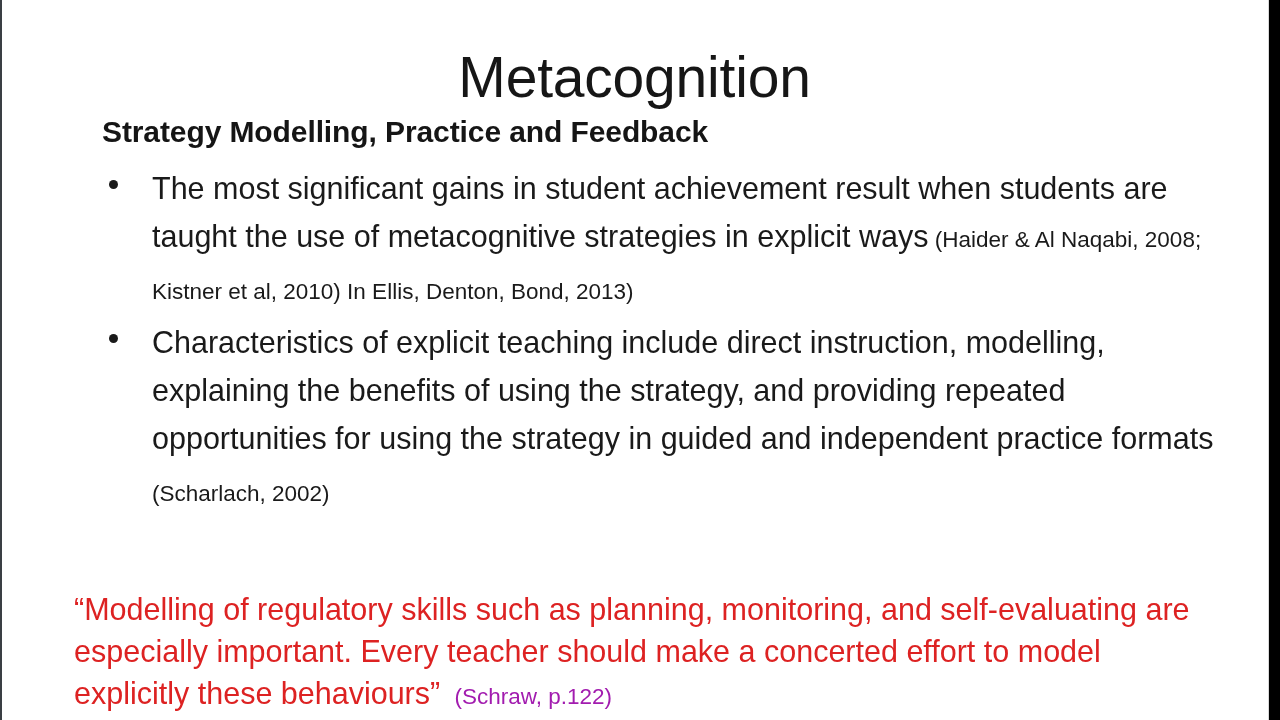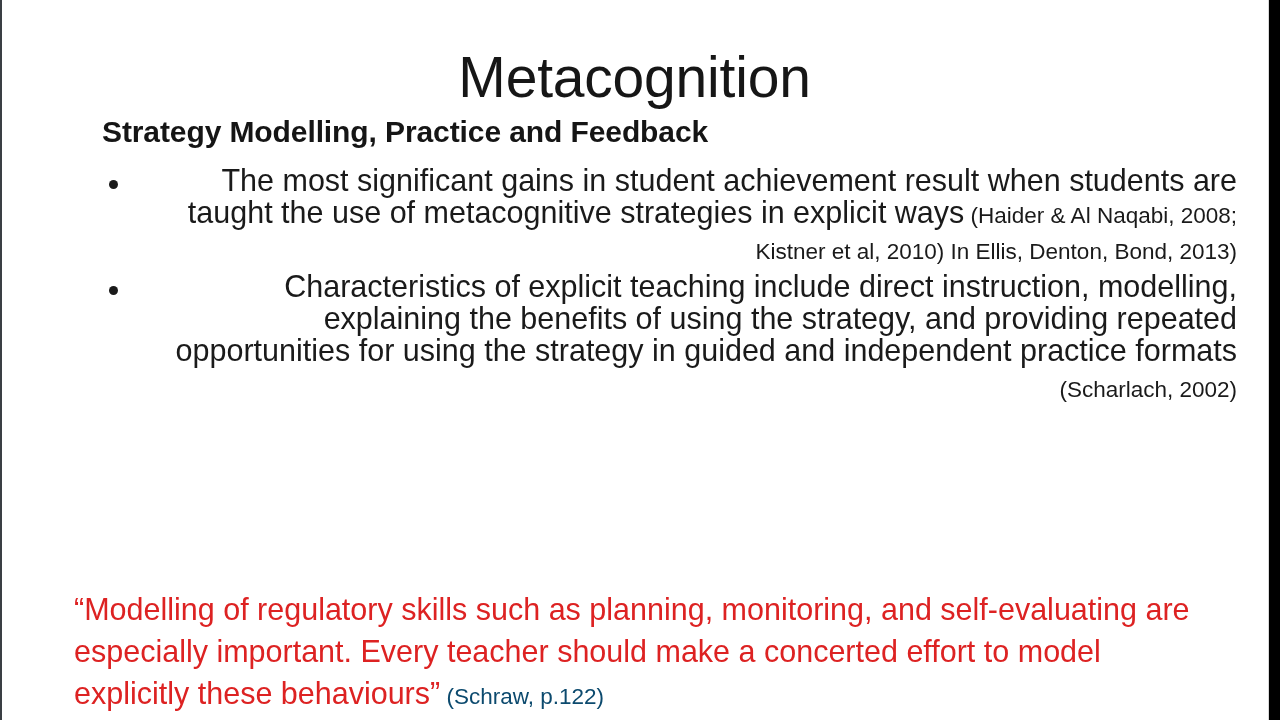--- a/index.html
+++ b/index.html
@@ -75,23 +75,22 @@
   ul.bullets {
     list-style: none;
     margin: 0;
     padding: 0;
   }
   ul.bullets > li {
     position: relative;
     padding-left: 50px;
     margin: 0 0 2px 0;
     font-size: 30.5px;
-    line-height: 32px;
+    line-height: 48px;
     color: #1a1a1a;
-    text-align: right;
   }
   ul.bullets > li .dot {
     position: absolute;
     left: 7px;
     top: 16px;
     width: 9px;
     height: 9px;
     border-radius: 50%;
     background: #1a1a1a;
   }
@@ -110,21 +109,22 @@
   .quote-block {
     position: absolute;
     left: 74px;
     top: 588px;
     width: 1130px;
     font-size: 30.5px;
     line-height: 42px;
     color: #dd2222;
   }
   .quote-block .cite {
-    color: #0c4a6e;
+    color: #a21caf;
+    margin-left: 8px;
   }
 </style>
 </head>
 <body>
 
 <div id="slide">
 
   <div class="edge-left"></div>
 
   <h1 class="slide-title">Metacognition</h1>

